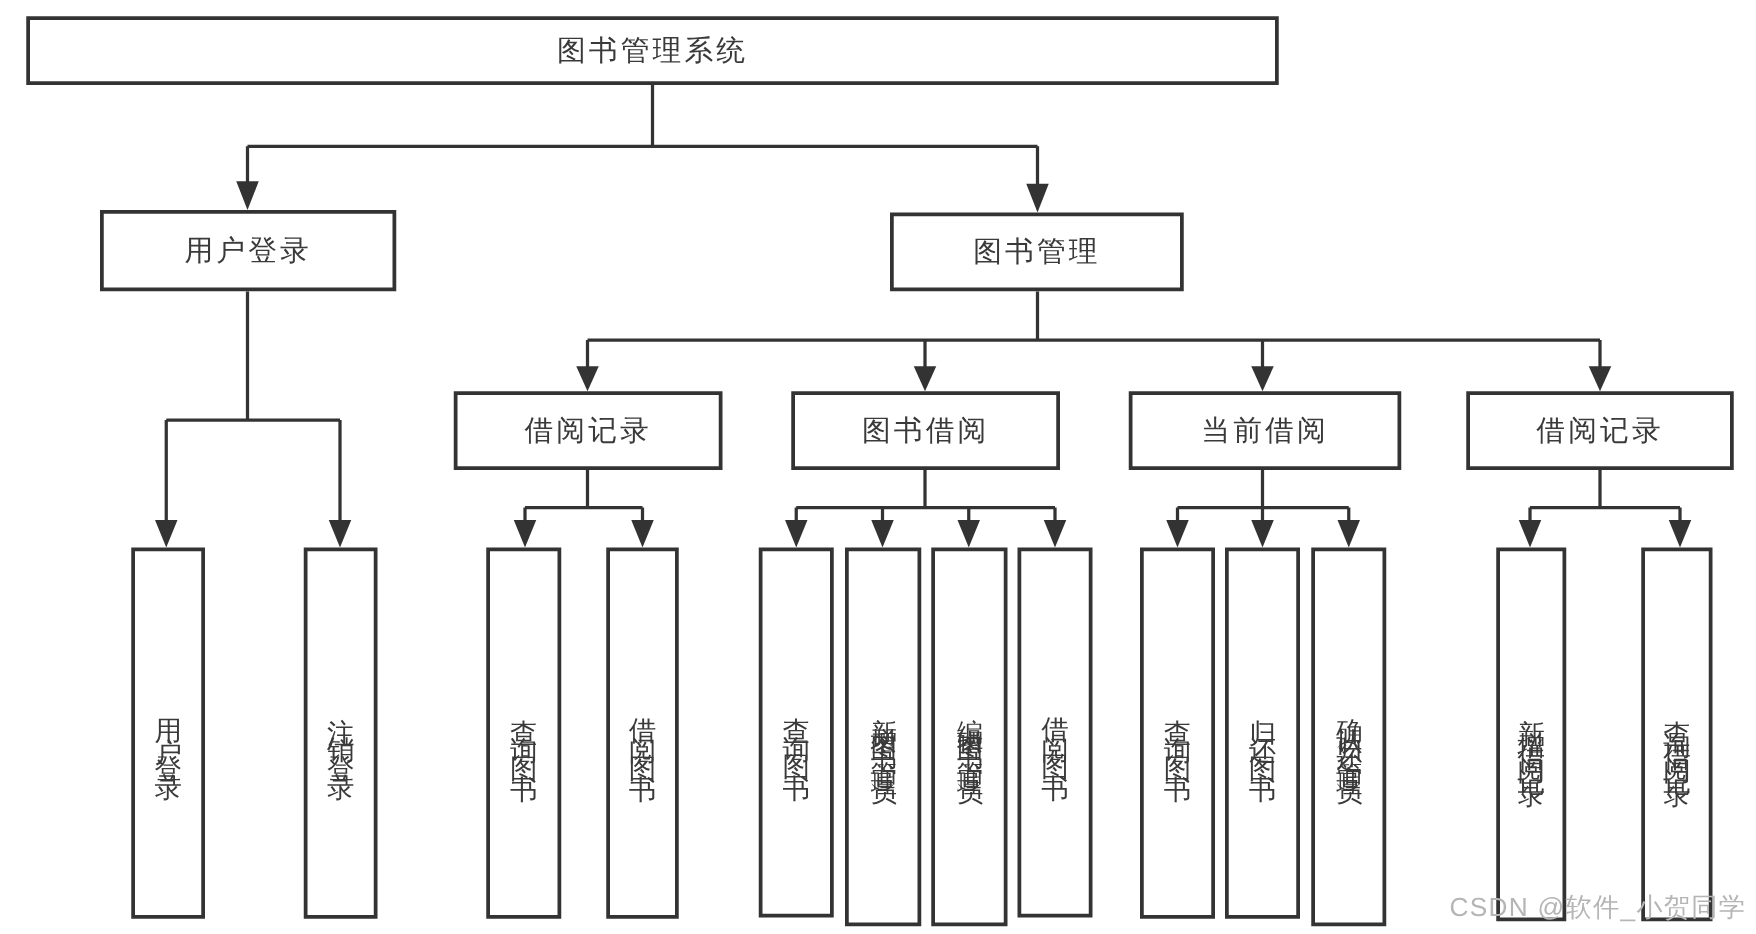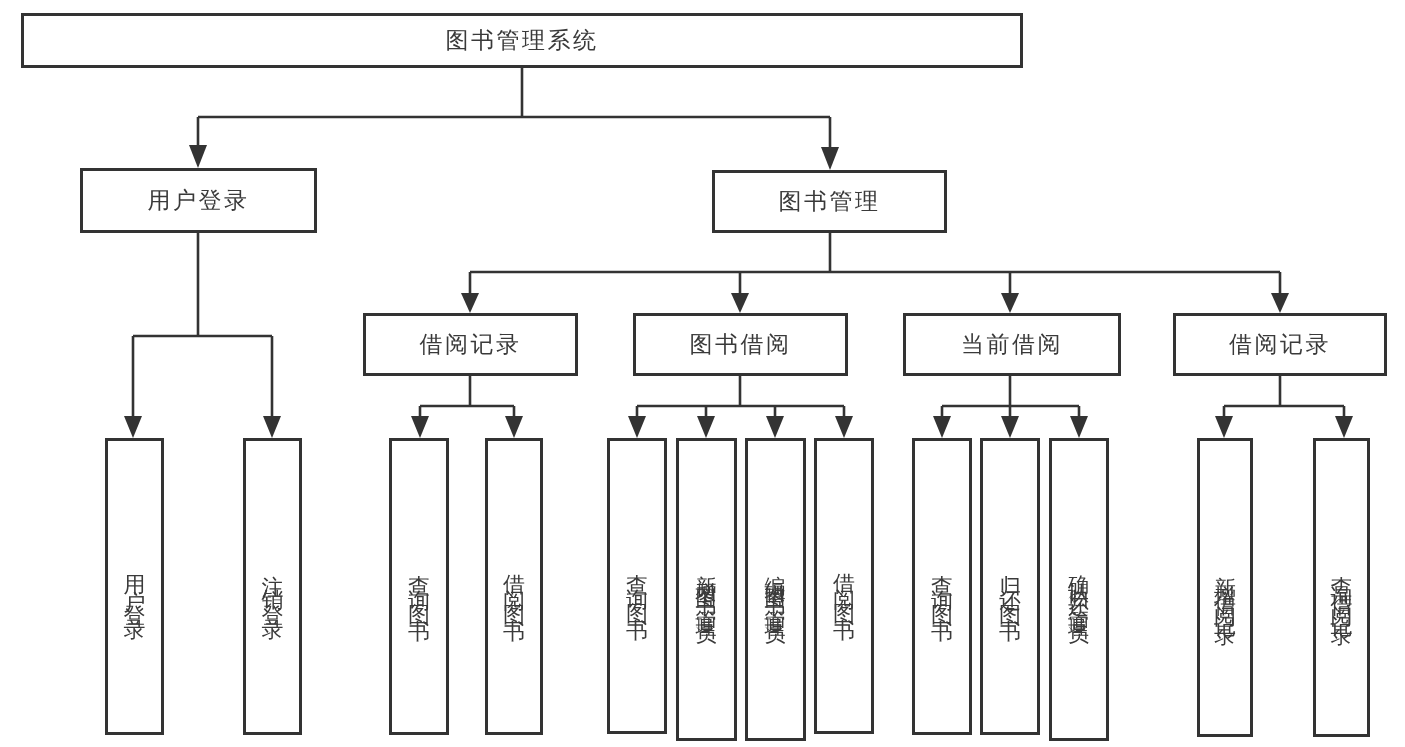--- a/index.html
+++ b/index.html
@@ -194,14 +194,15 @@
     <span class="vtext long">确认归还（管理员）</span>
   </div>
 
   <div class="node leaf" style="left:1197px; top:438px; width:56px; height:299px;">
     <span class="vtext med">新增借阅记录</span>
   </div>
   <div class="node leaf" style="left:1313px; top:438px; width:57px; height:299px;">
     <span class="vtext med">查询借阅记录</span>
   </div>
 
+  <div class="watermark">CSDN @软件_小贺同学</div>
 
 </div>
 
 </body></html>

